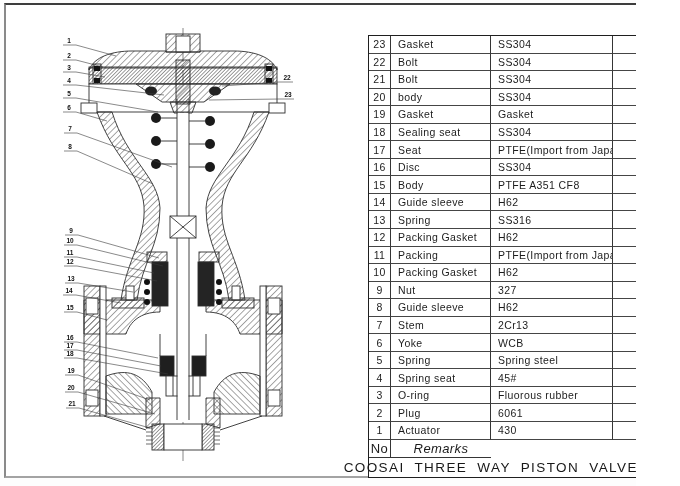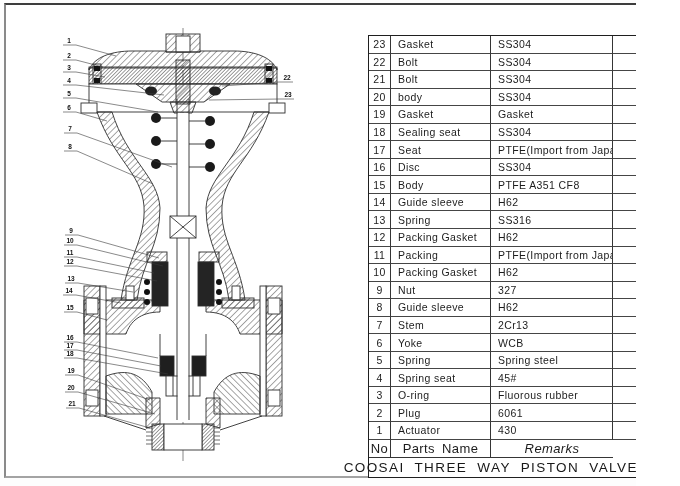--- a/index.html
+++ b/index.html
@@ -386,17 +386,16 @@
         </div>
       
         <div class="prow">
           <div class="cell no">1</div>
           <div class="cell nm">Actuator</div>
           <div class="cell mt">430</div>
           <div class="cell rm"></div>
         </div>
       </div>
     <div class="hcell">No</div>
-    <div class="hcell">Parts Name</div>
     <div class="hcell rm">Remarks</div>
     <div class="title-cell">COOSAI THREE WAY PISTON VALVE JIS-RF</div>
   </div>
 </div>
 
 </body></html>

